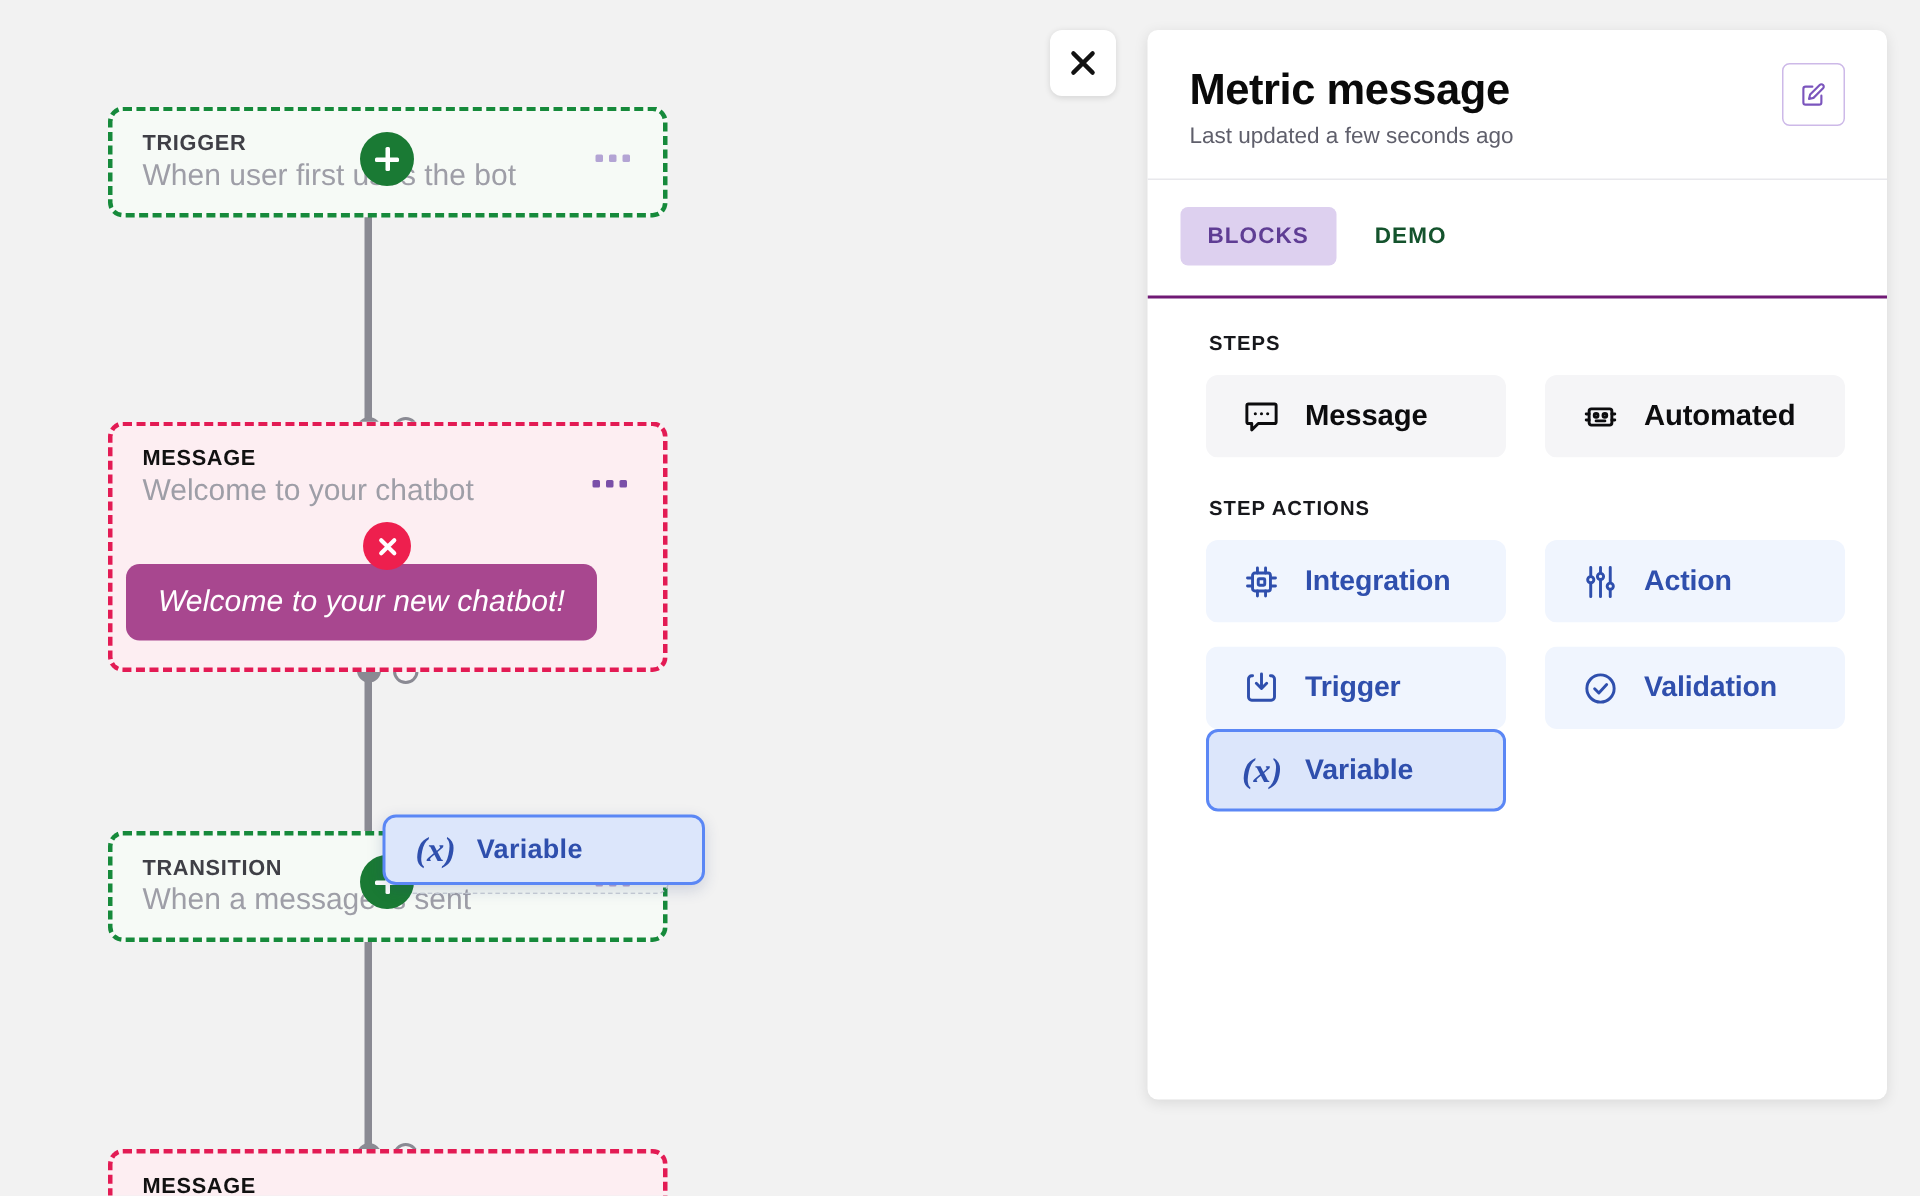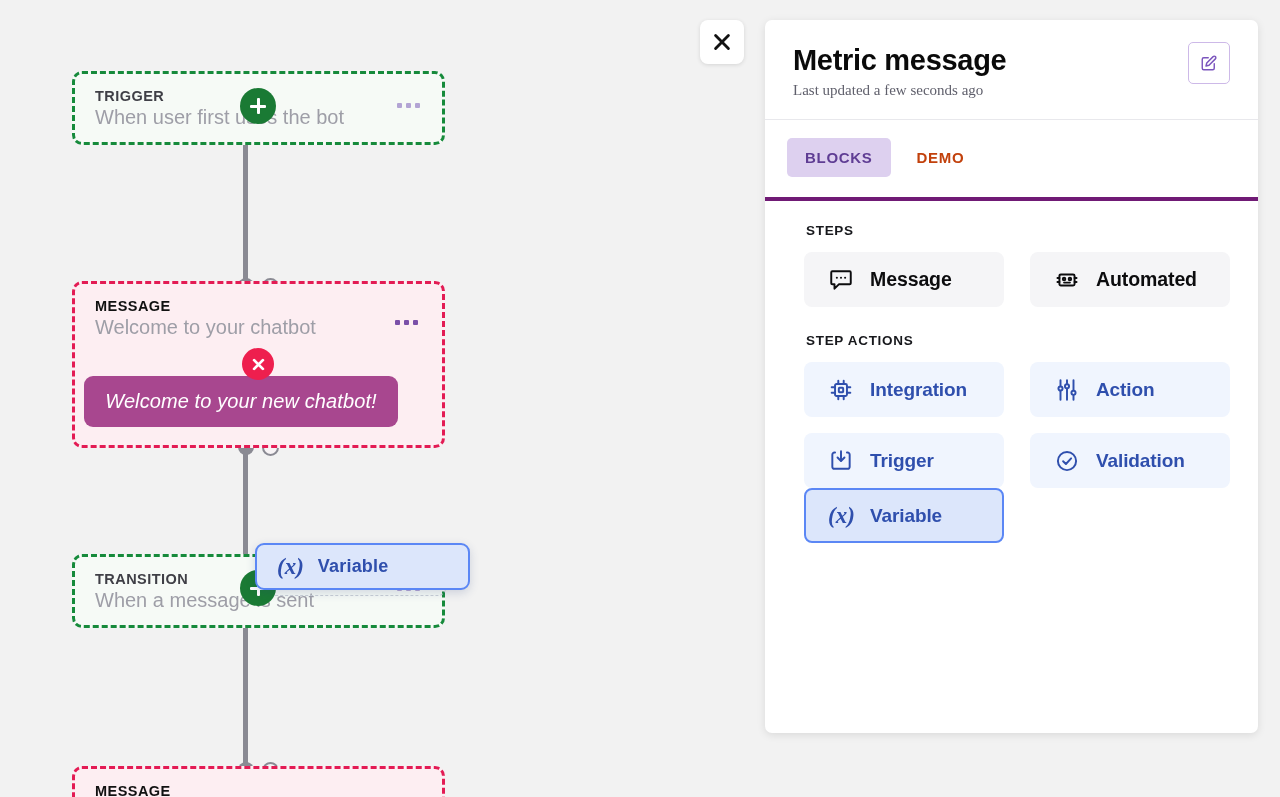--- a/index.html
+++ b/index.html
@@ -96,32 +96,32 @@
 
   
   #panel {
     position: absolute; left: 765px; top: 20px; width: 493px; height: 713px;
     background: #fff; border-radius: 7px; box-shadow: 0 2px 9px rgba(0,0,0,.10);
     display: flex; flex-direction: column; overflow: hidden;
   }
   .panel-head { padding: 24px 28px 20px 28px; border-bottom: 1px solid #e8e8ec;
                 position: relative; }
   .panel-title { font-size: 29px; font-weight: bold; color: #0a0a0a; letter-spacing: -.3px; }
-  .panel-sub { font-size: 15px; color: #5f5f6b; margin-top: 5px; font-family: Liberation Serif, serif; }
+  .panel-sub { font-size: 15px; color: #5f5f6b; margin-top: 5px; }
   .edit-btn {
     position: absolute; right: 28px; top: 22px; width: 42px; height: 42px;
     border: 1px solid #cdb9e8; border-radius: 5px; background: #fff;
     display: flex; align-items: center; justify-content: center; cursor: pointer;
   }
   .edit-btn svg { width: 18px; height: 18px; }
 
   .tabs { display: flex; gap: 8px; padding: 18px 22px 20px 22px;
-          border-bottom: 4px solid #701a75; }
+          border-bottom: 2px solid #701a75; }
   .tab { font-size: 15px; font-weight: bold; letter-spacing: .7px;
-         padding: 11px 18px; border-radius: 5px; cursor: pointer; color: #c2410c; }
+         padding: 11px 18px; border-radius: 5px; cursor: pointer; color: #14532d; }
   .tab.active { background: #ddd0ef; color: #5f3d94; }
 
   .panel-body { padding: 22px 28px 24px 39px; overflow: hidden; }
   .sec-title { font-size: 13.5px; font-weight: bold; letter-spacing: .7px;
                color: #17181c; margin: 0 0 14px 2px; }
   .sec-title.spaced { margin-top: 26px; }
 
   .grid { display: grid; grid-template-columns: 1fr 1fr; gap: 16px 26px; }
   .tile {
     height: 55px; border-radius: 8px; display: flex; align-items: center;

